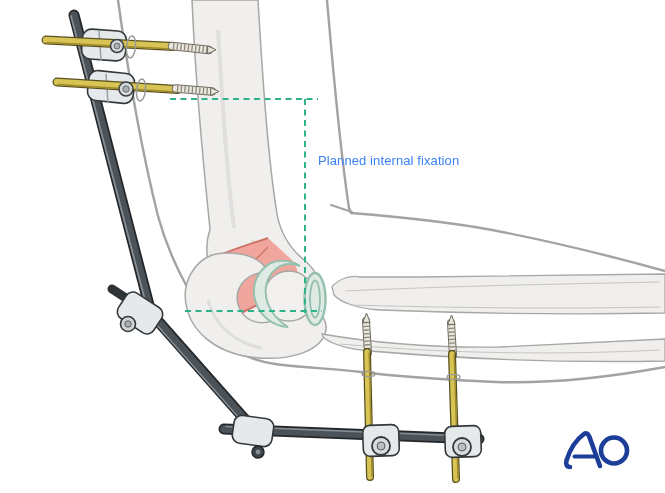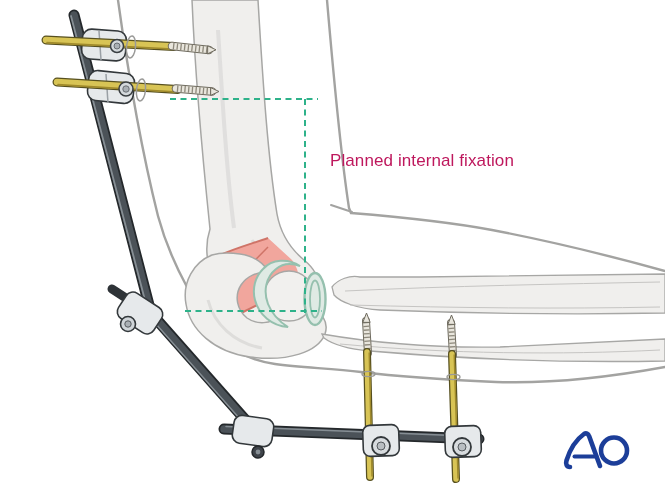--- a/index.html
+++ b/index.html
@@ -3,22 +3,22 @@
 <meta charset="utf-8">
 <style>
   html,body{margin:0;padding:0;background:#ffffff;}
   .stage{
     position:relative;width:665px;height:493px;background:#ffffff;overflow:hidden;
     font-family:"Liberation Sans", sans-serif;
   }
   .stage svg{position:absolute;left:0;top:0;}
   .annotation{
     position:absolute;left:318px;top:150px;
-    font-size:17px;line-height:22px;color:#be185d;
-    letter-spacing:0.1px;white-space:nowrap;margin-left:12px;
+    font-size:13px;line-height:22px;color:#3b82f6;
+    letter-spacing:0.1px;white-space:nowrap;
   }
 </style>
 </head>
 <body>
 
 <div class="stage">
 
   <svg width="665" height="493" viewBox="0 0 665 493">
 
     <defs>

